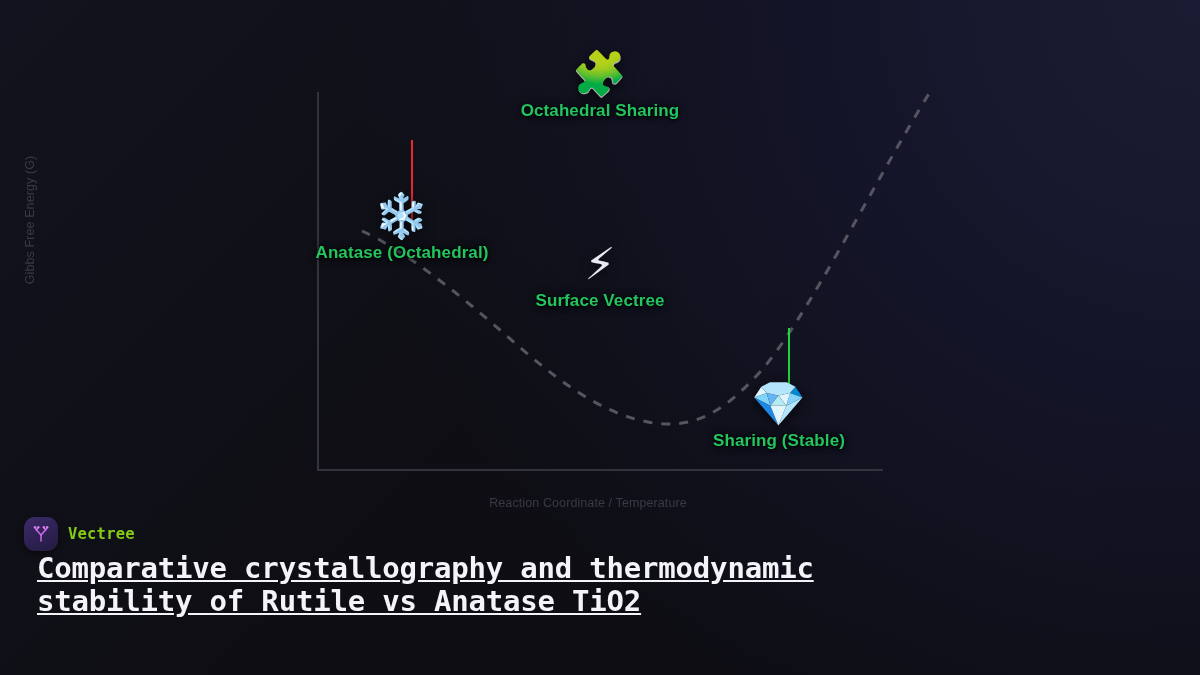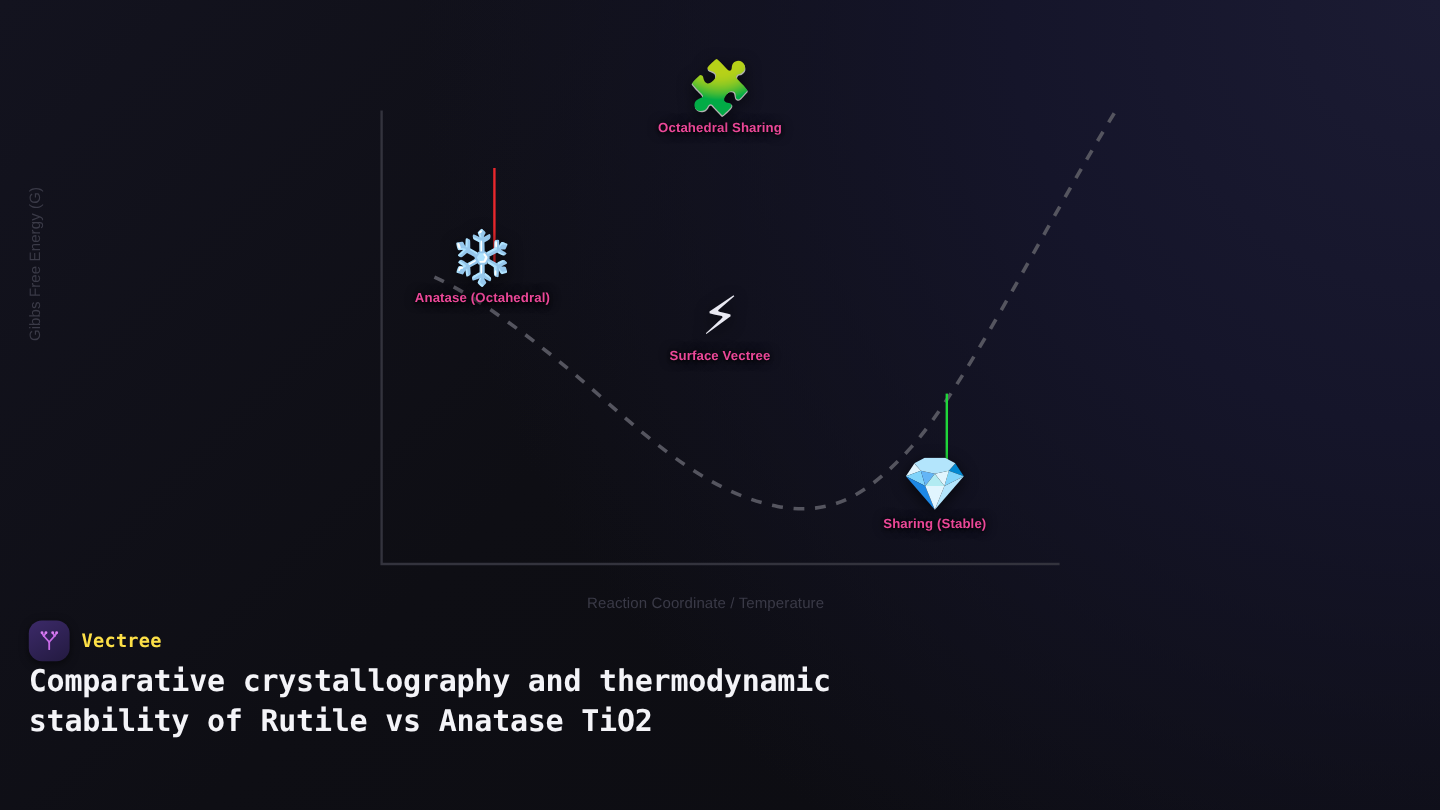--- a/index.html
+++ b/index.html
@@ -50,23 +50,23 @@
   }
   .plot-node .node-emoji{
     display:block;
     font-size:44px;
     line-height:52px;
     font-family:"DejaVu Sans", sans-serif;
     filter:drop-shadow(0 3px 6px rgba(0,0,0,.65));
   }
   .plot-node .node-label{
     display:block;
-    font-size:11px;
+    font-size:17px;
     font-weight:bold;
-    color:#ec4899;
+    color:#22c55e;
     letter-spacing:.1px;
     text-shadow:0 1px 3px rgba(0,0,0,.95), 0 0 9px rgba(0,0,0,.85);
     margin-top:1px;
   }
 
   
   #footer{
     position:absolute; left:0; bottom:0; width:1200px; height:172px;
   }
   #brand-row{
@@ -75,32 +75,33 @@
   }
   #brand-logo{
     width:34px; height:34px; border-radius:11px;
     background:linear-gradient(150deg,#3c2a69 0%,#2a1f4d 55%,#231a40 100%);
     display:flex; align-items:center; justify-content:center;
     box-shadow:0 2px 7px rgba(0,0,0,.55);
     flex:0 0 auto;
   }
   #brand-name{
     font-family:"DejaVu Sans Mono","Liberation Mono",monospace;
-    font-size:15.5px; font-weight:bold; color:#fde047;
+    font-size:15.5px; font-weight:bold; color:#84cc16;
     letter-spacing:.2px;
   }
   #headline{
-    position:absolute; left:24px; top:49px;
+    position:absolute; left:37px; top:49px;
     width:790px;
     font-family:"DejaVu Sans Mono","Liberation Mono",monospace;
-    font-size:25px;
+    font-size:29px;
     font-weight:bold;
     line-height:32.5px;
     color:#f4f4f8;
     letter-spacing:-.2px;
+    text-decoration:underline;
   }
   #footer-url{
     position:absolute; right:24px; bottom:21px;
     font-family:"DejaVu Sans Mono","Liberation Mono",monospace;
     font-size:12.5px;
     color:#59596b;
     letter-spacing:.1px;
   }
 </style>
 </head>

